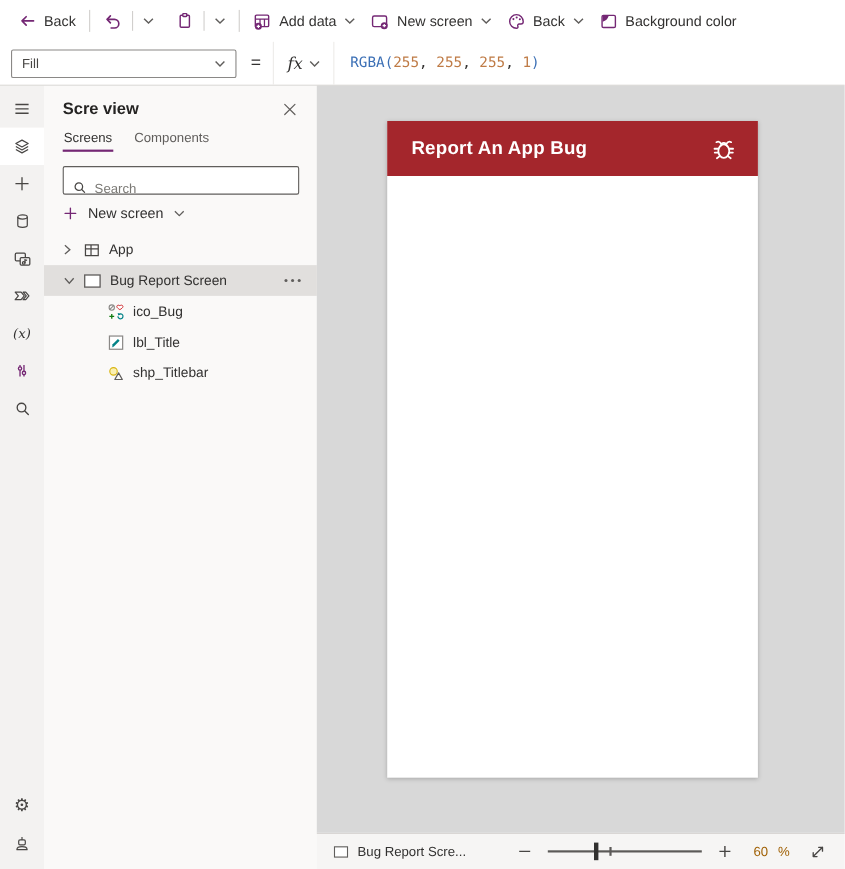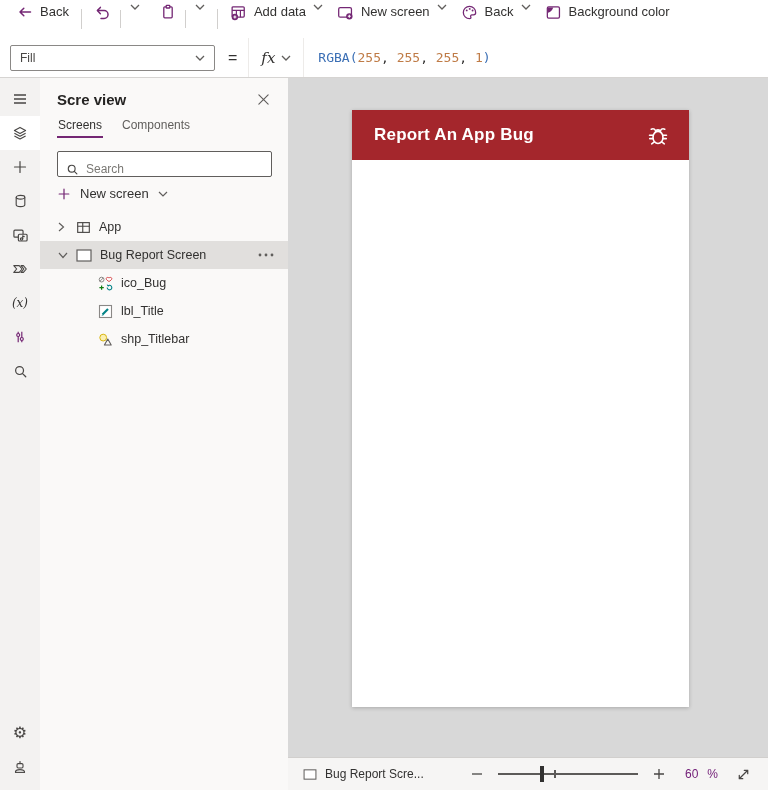--- a/index.html
+++ b/index.html
@@ -1,21 +1,21 @@
 <!DOCTYPE html>
 <html><head>
 <meta charset="utf-8">
 <style>
   * { margin:0; padding:0; box-sizing:border-box; }
   html,body { width:768px; height:790px; overflow:hidden; background:#fff;
     font-family:"Liberation Sans", sans-serif; color:#323130; }
 
   
   .topbar { height:38px; display:flex; align-items:center; padding:0 10px; background:#fff; }
-  .tb-btn { display:flex; align-items:flex-start; gap:7px; height:30px; padding:0 7px;
+  .tb-btn { display:flex; align-items:center; gap:7px; height:30px; padding:0 7px;
     font-size:13px; color:#323130; cursor:pointer; border-radius:2px; white-space:nowrap; }
   .tb-ico { color:#742774; display:flex; }
   .sep { width:1px; height:20px; background:#d1cfcd; margin:0 5px; }
   .sep.sm { height:18px; margin:0 2px; }
   .chev { display:flex; color:#605e5c; }
   .tb-split { display:flex; align-items:center; }
 
   
   .formula-bar { height:40px; display:flex; align-items:center; background:#fff;
     border-bottom:1px solid #d6d4d2; padding-left:10px; }
@@ -44,21 +44,21 @@
   
   .panel { width:248px; background:#faf9f8; display:flex; flex-direction:column; }
   .panel-head { display:flex; align-items:center; padding:13px 16px 6px 17px; }
   .panel-title { font-size:15px; font-weight:600; color:#252423; flex:1; }
   .close-btn { display:flex; color:#605e5c; cursor:pointer; padding:2px; }
   .tabs { display:flex; gap:18px; padding:0 17px; border-bottom:1px solid transparent; }
   .tab { font-size:12px; padding:4px 1px 6px; color:#605e5c; cursor:pointer; position:relative;text-align:center; }
   .tab.active { color:#323130; }
   .tab.active::after { content:""; position:absolute; left:0; right:0; bottom:0; height:2px; background:#742774; }
   .searchbox { margin:12px 16px 0 17px; height:26px; background:#fff; border:1px solid #605e5c;
-    border-radius:2px; display:flex; align-items:flex-end; padding:0 8px; gap:7px; }
+    border-radius:2px; display:flex; align-items:flex-start; padding:12px 8px; gap:7px; }
   .searchbox input { border:none; outline:none; flex:1; font-size:12px; color:#323130;
     font-family:"Liberation Sans", sans-serif; background:transparent; }
   .searchbox input::placeholder { color:#7a7874; }
   .newscreen { display:flex; align-items:center; gap:9px; margin:9px 16px 4px 17px;
     font-size:13px; color:#323130; cursor:pointer; }
   .newscreen .plus { color:#742774; display:flex; }
 
   .tree { margin-top:8px; font-size:12.5px; }
   .tree-row { height:28px; display:flex; align-items:center; gap:8px; padding-left:18px; cursor:pointer; }
   .tree-row.selected { background:#e1dfdd; }
@@ -80,21 +80,21 @@
   
   .statusbar { height:33px; background:#f6f5f4; border-top:1px solid #d1cfcd;
     display:flex; align-items:center; padding:0 15px; font-size:12px; color:#323130; }
   .crumb { display:flex; align-items:center; gap:8px; cursor:pointer; }
   .zoomgrp { margin-left:auto; display:flex; align-items:center; }
   .zoombtn { display:flex; color:#484644; cursor:pointer; padding:0 2px; }
   .slider { position:relative; width:140px; height:16px; margin:0 13px; cursor:pointer; }
   .slider .track { position:absolute; left:0; right:0; top:7px; height:2px; background:#5c5a58; }
   .slider .handle { position:absolute; left:30%; top:0; width:4px; height:16px; background:#323130; }
   .slider .notch { position:absolute; left:40%; top:4px; width:2px; height:8px; background:#5c5a58; }
-  .zoomlabel { color:#701a75; margin:0 16px 0 18px; display:flex; gap:9px; }
+  .zoomlabel { color:#a16207; margin:0 16px 0 18px; display:flex; gap:9px; }
   svg { display:block; }
 </style>
 </head>
 <body>
 
 <div class="topbar">
   <div class="tb-btn">
     <span class="tb-ico">
       <svg width="16" height="16" viewBox="0 0 16 16" fill="none" stroke="currentColor" stroke-width="1.5" stroke-linecap="round" stroke-linejoin="round">
           <path d="M13.5 8H3M6.8 4.2L3 8l3.8 3.8"></path>

